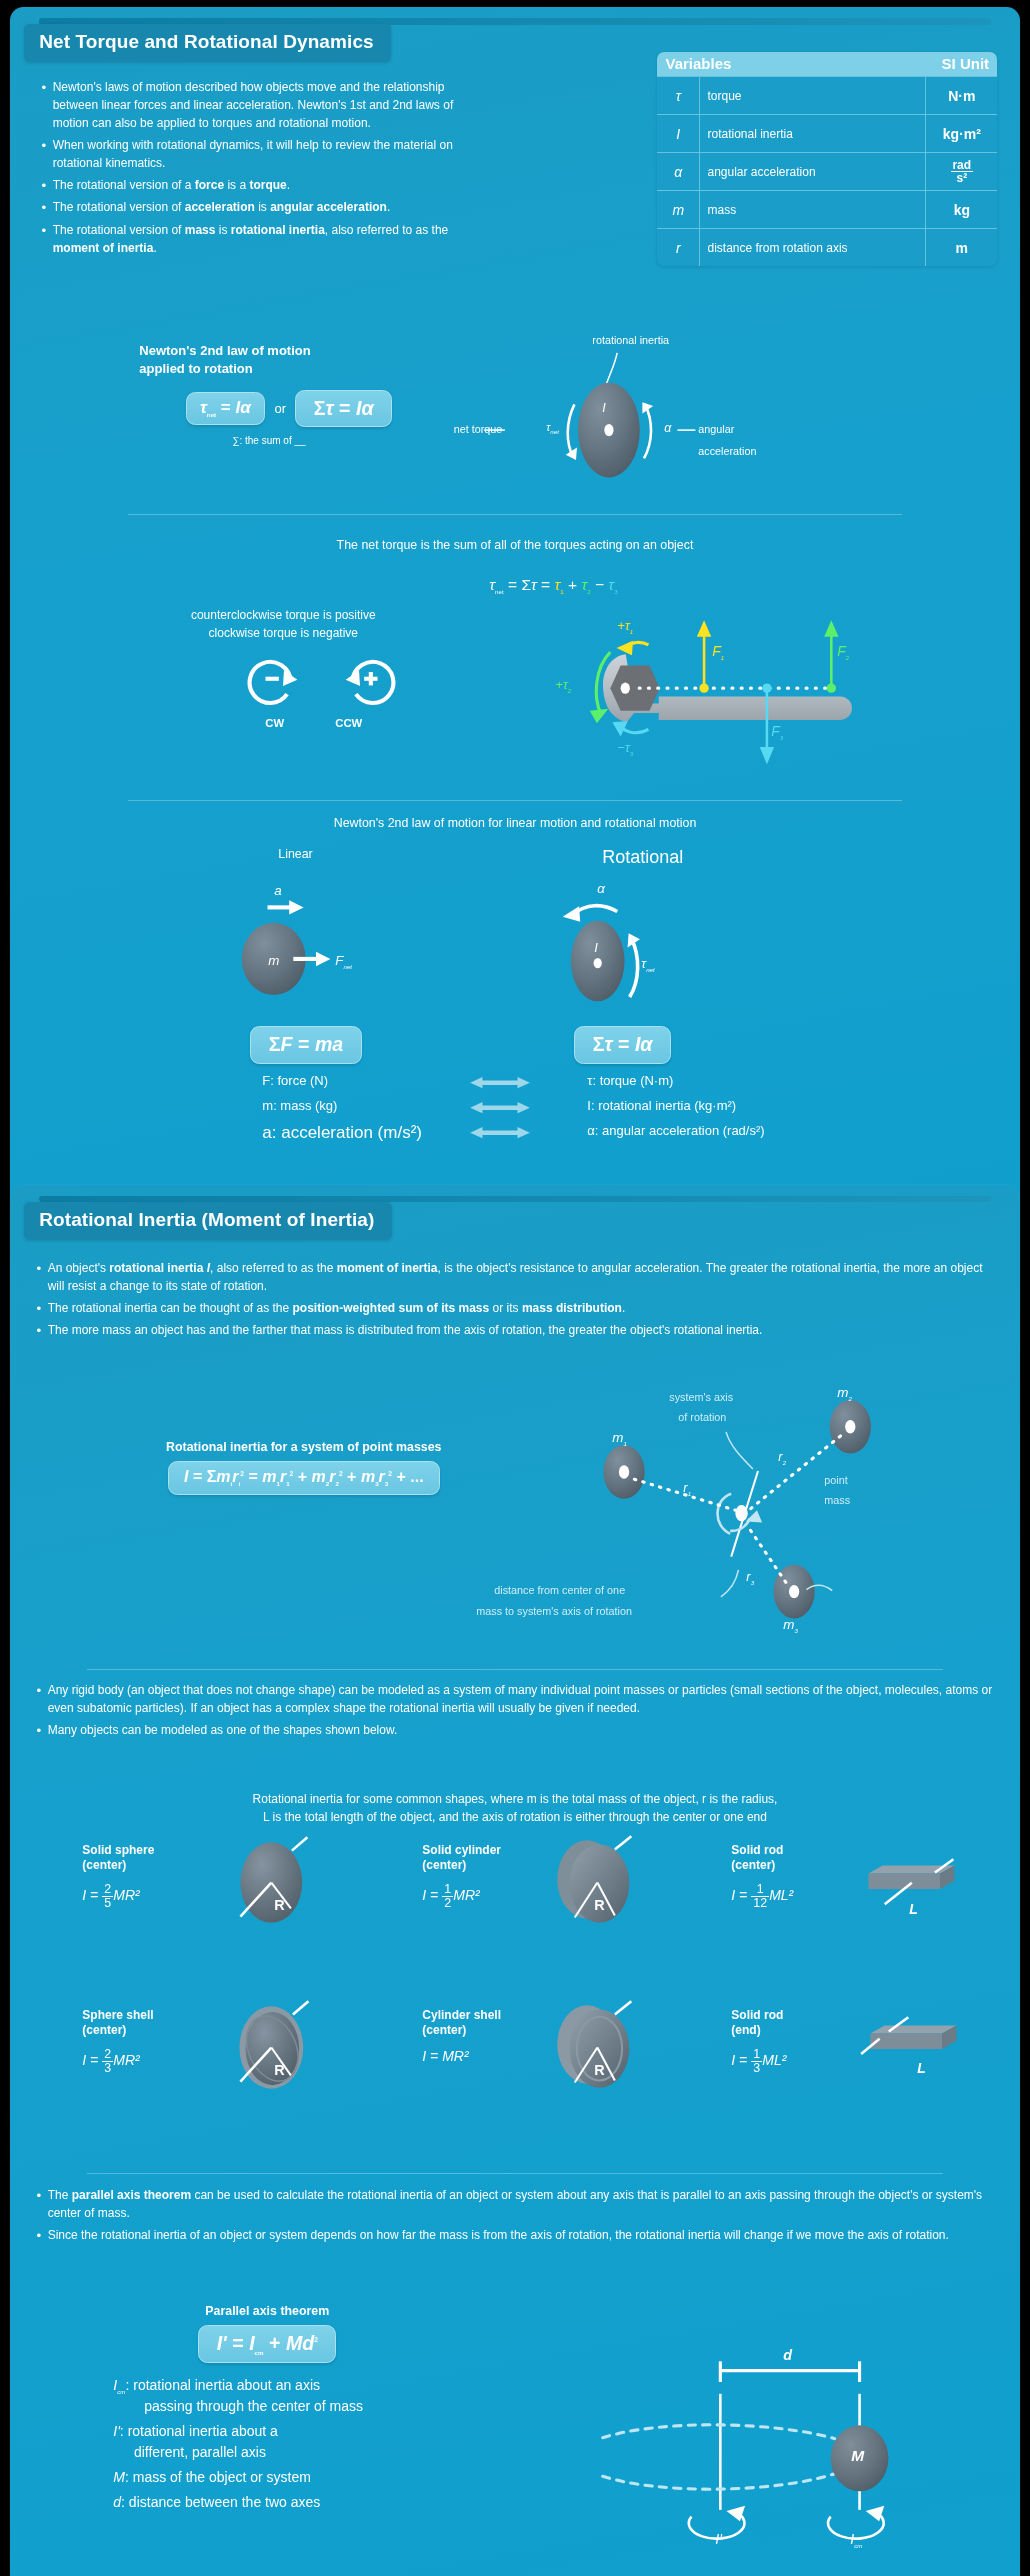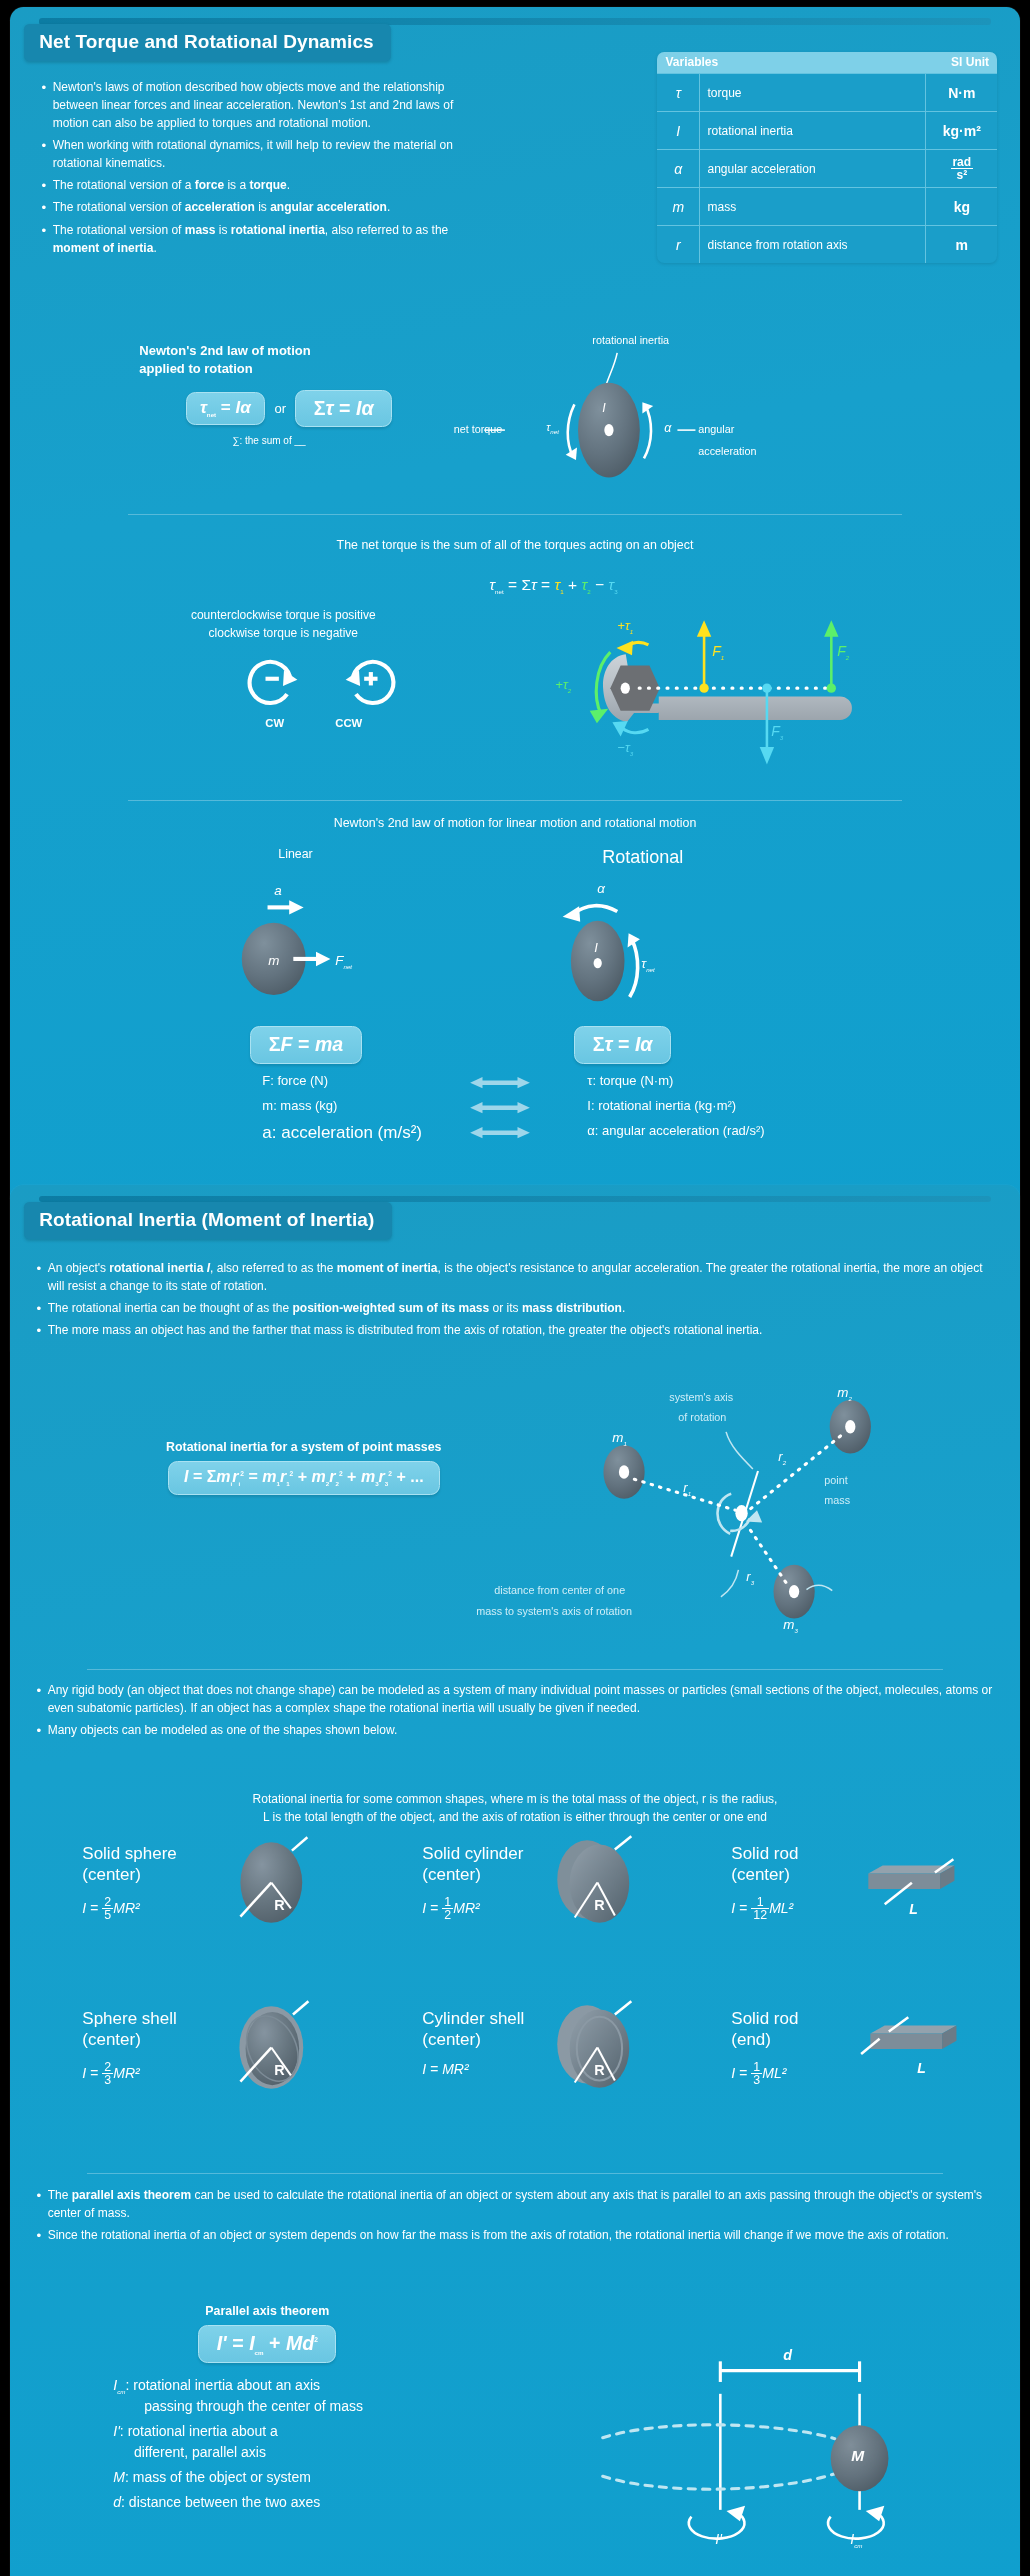--- a/index.html
+++ b/index.html
@@ -43,21 +43,21 @@
   .bullets li:before {
     content:"•"; position:absolute; left:2.1px; top:-1px; font-size:13.4px;
   }
   b { font-weight:700; }
   .it { font-style:italic; }
 
   
   .vtable { position:absolute; border-radius:7.2px; overflow:hidden;
             background:#1a9ec9; box-shadow:0 1px 3.6px rgba(0,0,0,.12); }
   .vhead { display:flex; background:#7ed0e8; color:#fff;
-           font-size:12px; font-weight:700; padding:3.1px 8.2px 4.1px 8.2px; }
+           font-size:15px; font-weight:700; padding:3.1px 8.2px 4.1px 8.2px; }
   .vhead .h1 { flex:1; }
   .vrow { display:flex; border-top:1px solid #63c3e0; font-size:12px; }
   .vsym { width:43px; text-align:center; padding:6.2px 0; font-style:italic;
           font-size:14px; border-right:1px solid #63c3e0; display:flex;
           align-items:center; justify-content:center;}
   .vname { flex:1; padding:6.2px 7.2px; display:flex; align-items:center; }
   .vunit { width:72px; text-align:center; padding:4.1px 2.1px; font-weight:600;
            font-size:14px; border-left:1px solid #63c3e0;
            display:flex; align-items:center; justify-content:center;}
   .frac { display:inline-block; text-align:center; line-height:1.05; font-size:12px;}
@@ -76,21 +76,21 @@
   .ctr { text-align:center; }
   .divider { position:absolute; height:1px; background:rgba(255,255,255,.28); }
 
   .sub { font-size:6.2px; vertical-align:sub; }
   .sup { font-size:6.7px; vertical-align:super; }
 
   .lbl { position:absolute; font-size:10.8px; }
 
   svg { overflow:visible; }
   .shape-cell { position:absolute; }
-  .shape-name { font-size:17px; font-weight:400; line-height:1.25; }
+  .shape-name { font-size:12px; font-weight:700; line-height:1.25; }
   .shape-eq { font-size:14px; font-style:italic; margin-top:10.3px;}
   .fr { display:inline-block; text-align:center; vertical-align:middle;
         line-height:1.0; font-size:12.4px; font-style:normal;}
   .fr .n { display:block; border-bottom:1px solid #fff; padding:0 2.1px;}
   .fr .d { display:block; padding:0 2.1px;}
 </style>
 </head>
 <body>
 
 <div class="page">

